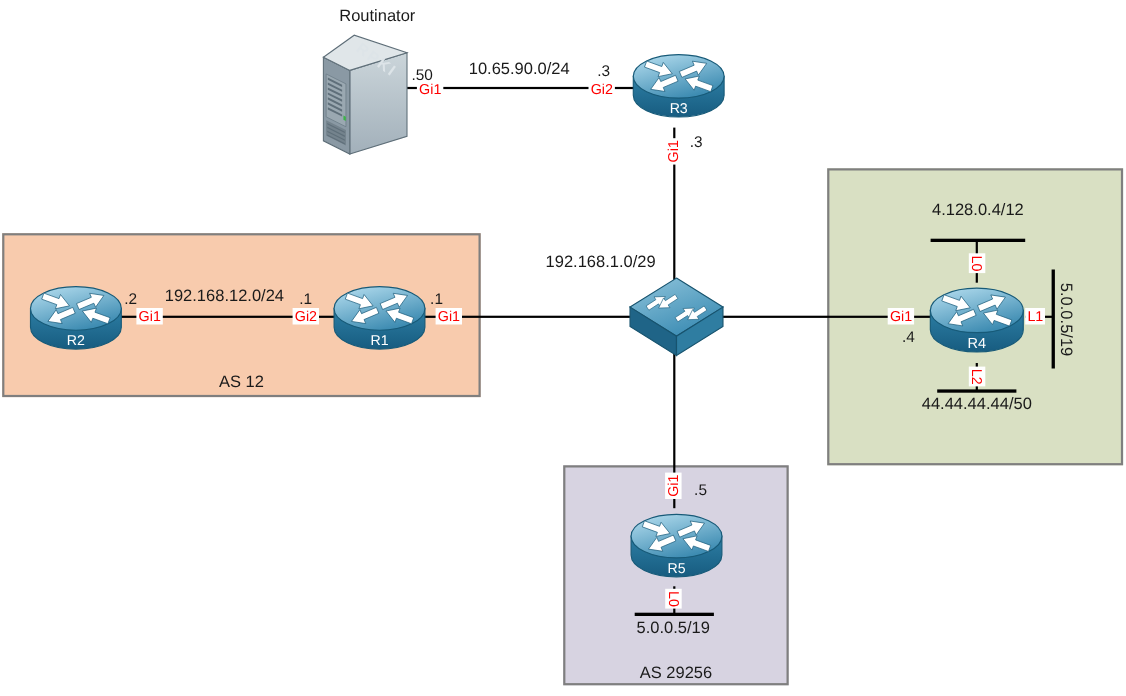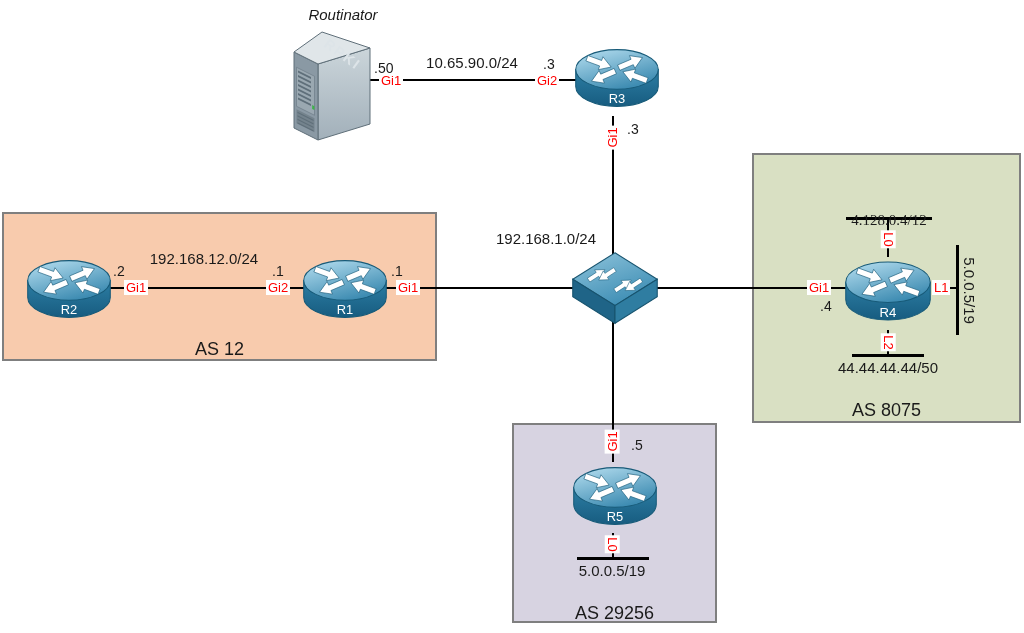--- a/index.html
+++ b/index.html
@@ -7,39 +7,39 @@
     position:relative; width:1024px; height:633px; overflow:hidden;
     background:#fff;
     font-family:"Liberation Sans", sans-serif;
     color:#1a1a1a;
   }
   
   .region { position:absolute; border:2px solid var(--box_border,#7f7f7f); box-sizing:border-box; }
   .region.as12    { background:var(--as12_fill,#f8cbad); }
   .region.as8075  { background:var(--as8075_fill,#d9e0c3); }
   .region.as29256 { background:var(--as29256_fill,#d7d3e1); }
-  .as-label { position:absolute; text-align:center; font-size:18px; }
+  .as-label { position:absolute; text-align:center; font-size:15px; }
   
   .link { position:absolute; background:var(--line,#000); }
   .bar  { position:absolute; background:var(--line,#000); }
   
   .netlabel { position:absolute; font-size:15px; text-align:center; white-space:nowrap; }
   .iplabel  { position:absolute; font-size:14px; white-space:nowrap; }
   .iflabel  { position:absolute; font-size:13px; color:var(--interface_text,#f00);
               background:#fff; padding:0 2px; line-height:15px; white-space:nowrap; }
   .vwrap { position:absolute; display:flex; align-items:center; justify-content:center; }
   .vwrap .iflabel { position:static; }
   .rot-cw  { transform:rotate(90deg); }
   .rot-ccw { transform:rotate(-90deg); }
   .vnet { font-size:15px; white-space:nowrap; transform:rotate(90deg); }
   .node { position:absolute; }
   .rlabel { font-size:15px; fill:#ffffff; font-family:"Liberation Sans",sans-serif; text-anchor:middle; }
   .srv-badge { font-size:14px; font-weight:bold; letter-spacing:2px; fill:#dde4e8;
                font-family:"Liberation Sans",sans-serif; }
-  .title { position:absolute; font-size:15px; text-align:center;font-style:italic; }
+  .title { position:absolute; font-size:15px; text-align:center; }
 </style>
 </head>
 <body>
 
 <svg width="0" height="0" style="position:absolute" aria-hidden="true">
   <defs>
     <linearGradient id="gTop" x1="0" y1="0" x2="0.55" y2="1">
       <stop offset="0" stop-color="#b8e0f1"></stop>
         <stop offset="1" stop-color="#3e8cb2"></stop>
     </linearGradient>
@@ -168,46 +168,45 @@
   <div class="iplabel" style="left:374px; top:60px;">.50</div>
   <div class="iflabel" style="left:379px; top:73px;">Gi1</div>
   <div class="netlabel" style="left:412px; top:54px; width:120px;text-align:center;">10.65.90.0/24</div>
   <div class="iplabel" style="left:543px; top:56px;">.3</div>
   <div class="iflabel" style="left:535px; top:73px;">Gi2</div>
 
   <div class="vwrap" style="left:603px; top:121px; width:18px; height:32px;">
     <span class="iflabel rot-ccw">Gi1</span>
   </div>
   <div class="iplabel" style="left:627px; top:121px;">.3</div>
-  <div class="netlabel" style="left:486px; top:230px; width:120px;">192.168.1.0/24</div>
+  <div class="netlabel" style="left:486px; top:230px; width:120px;">192.168.1.0/29</div>
 
   <div class="iplabel" style="left:113px; top:263px;">.2</div>
   <div class="iflabel" style="left:124px; top:280px;">Gi1</div>
-  <div class="netlabel" style="left:144px; top:250px; width:120px;">192.168.12.0/24</div>
+  <div class="netlabel" style="left:144px; top:261px; width:120px;">192.168.12.0/24</div>
   <div class="iplabel" style="left:272px; top:263px;">.1</div>
   <div class="iflabel" style="left:266px; top:280px;">Gi2</div>
   <div class="iplabel" style="left:391px; top:263px;">.1</div>
   <div class="iflabel" style="left:396px; top:280px;">Gi1</div>
   <div class="as-label" style="left:2px; top:339px; width:435px;">AS 12</div>
 
   <div class="iflabel" style="left:807px; top:280px;">Gi1</div>
   <div class="iplabel" style="left:820px; top:298px;">.4</div>
-  <div class="netlabel" style="left:829px; top:212px; width:120px;font-family:Liberation Serif, serif;">4.128.0.4/12</div>
+  <div class="netlabel" style="left:829px; top:182px; width:120px;">4.128.0.4/12</div>
   <div class="vwrap" style="left:879px; top:224px; width:18px; height:30px;">
     <span class="iflabel rot-cw">L0</span>
   </div>
   <div class="iflabel" style="left:932px; top:280px;">L1</div>
   <div class="vwrap" style="left:953px; top:244px; width:32px; height:92px;">
     <span class="vnet">5.0.0.5/19</span>
   </div>
   <div class="vwrap" style="left:879px; top:327px; width:18px; height:30px;">
     <span class="iflabel rot-cw">L2</span>
   </div>
   <div class="netlabel" style="left:827px; top:359px; width:122px;">44.44.44.44/50</div>
-  <div class="as-label" style="left:752px; top:400px; width:269px;">AS 8075</div>
 
   <div class="vwrap" style="left:603px; top:425px; width:18px; height:32px;">
     <span class="iflabel rot-ccw">Gi1</span>
   </div>
   <div class="iplabel" style="left:631px; top:437px;">.5</div>
   <div class="vwrap" style="left:603px; top:529px; width:18px; height:30px;">
     <span class="iflabel rot-cw">L0</span>
   </div>
   <div class="netlabel" style="left:551px; top:562px; width:122px;">5.0.0.5/19</div>
   <div class="as-label" style="left:512px; top:603px; width:205px;">AS 29256</div>

